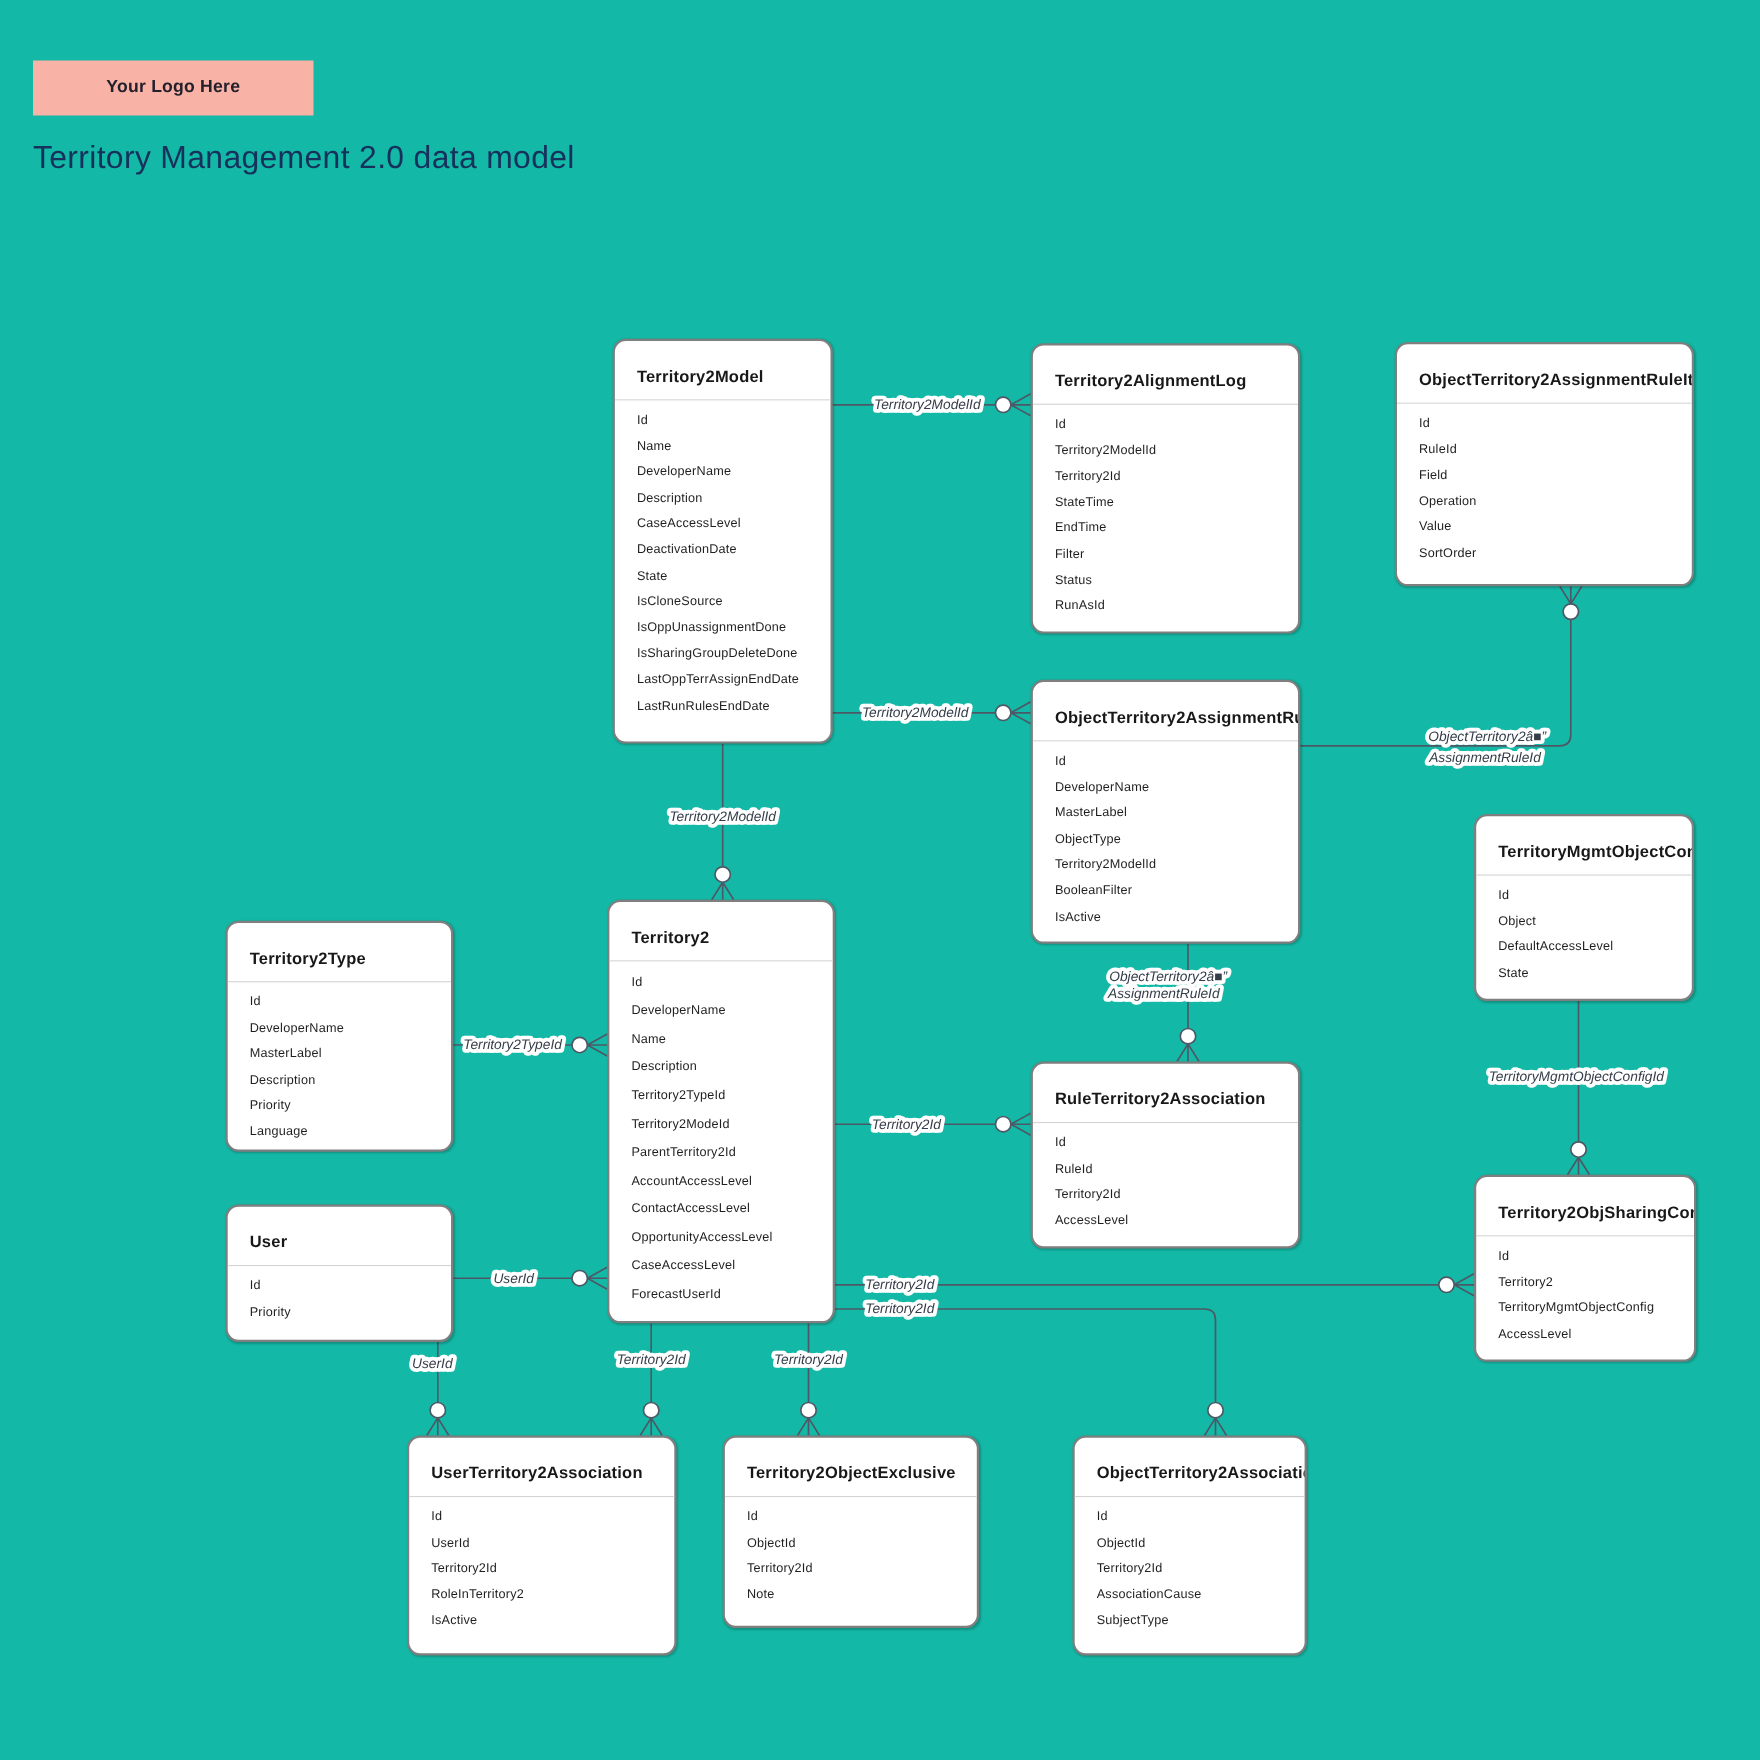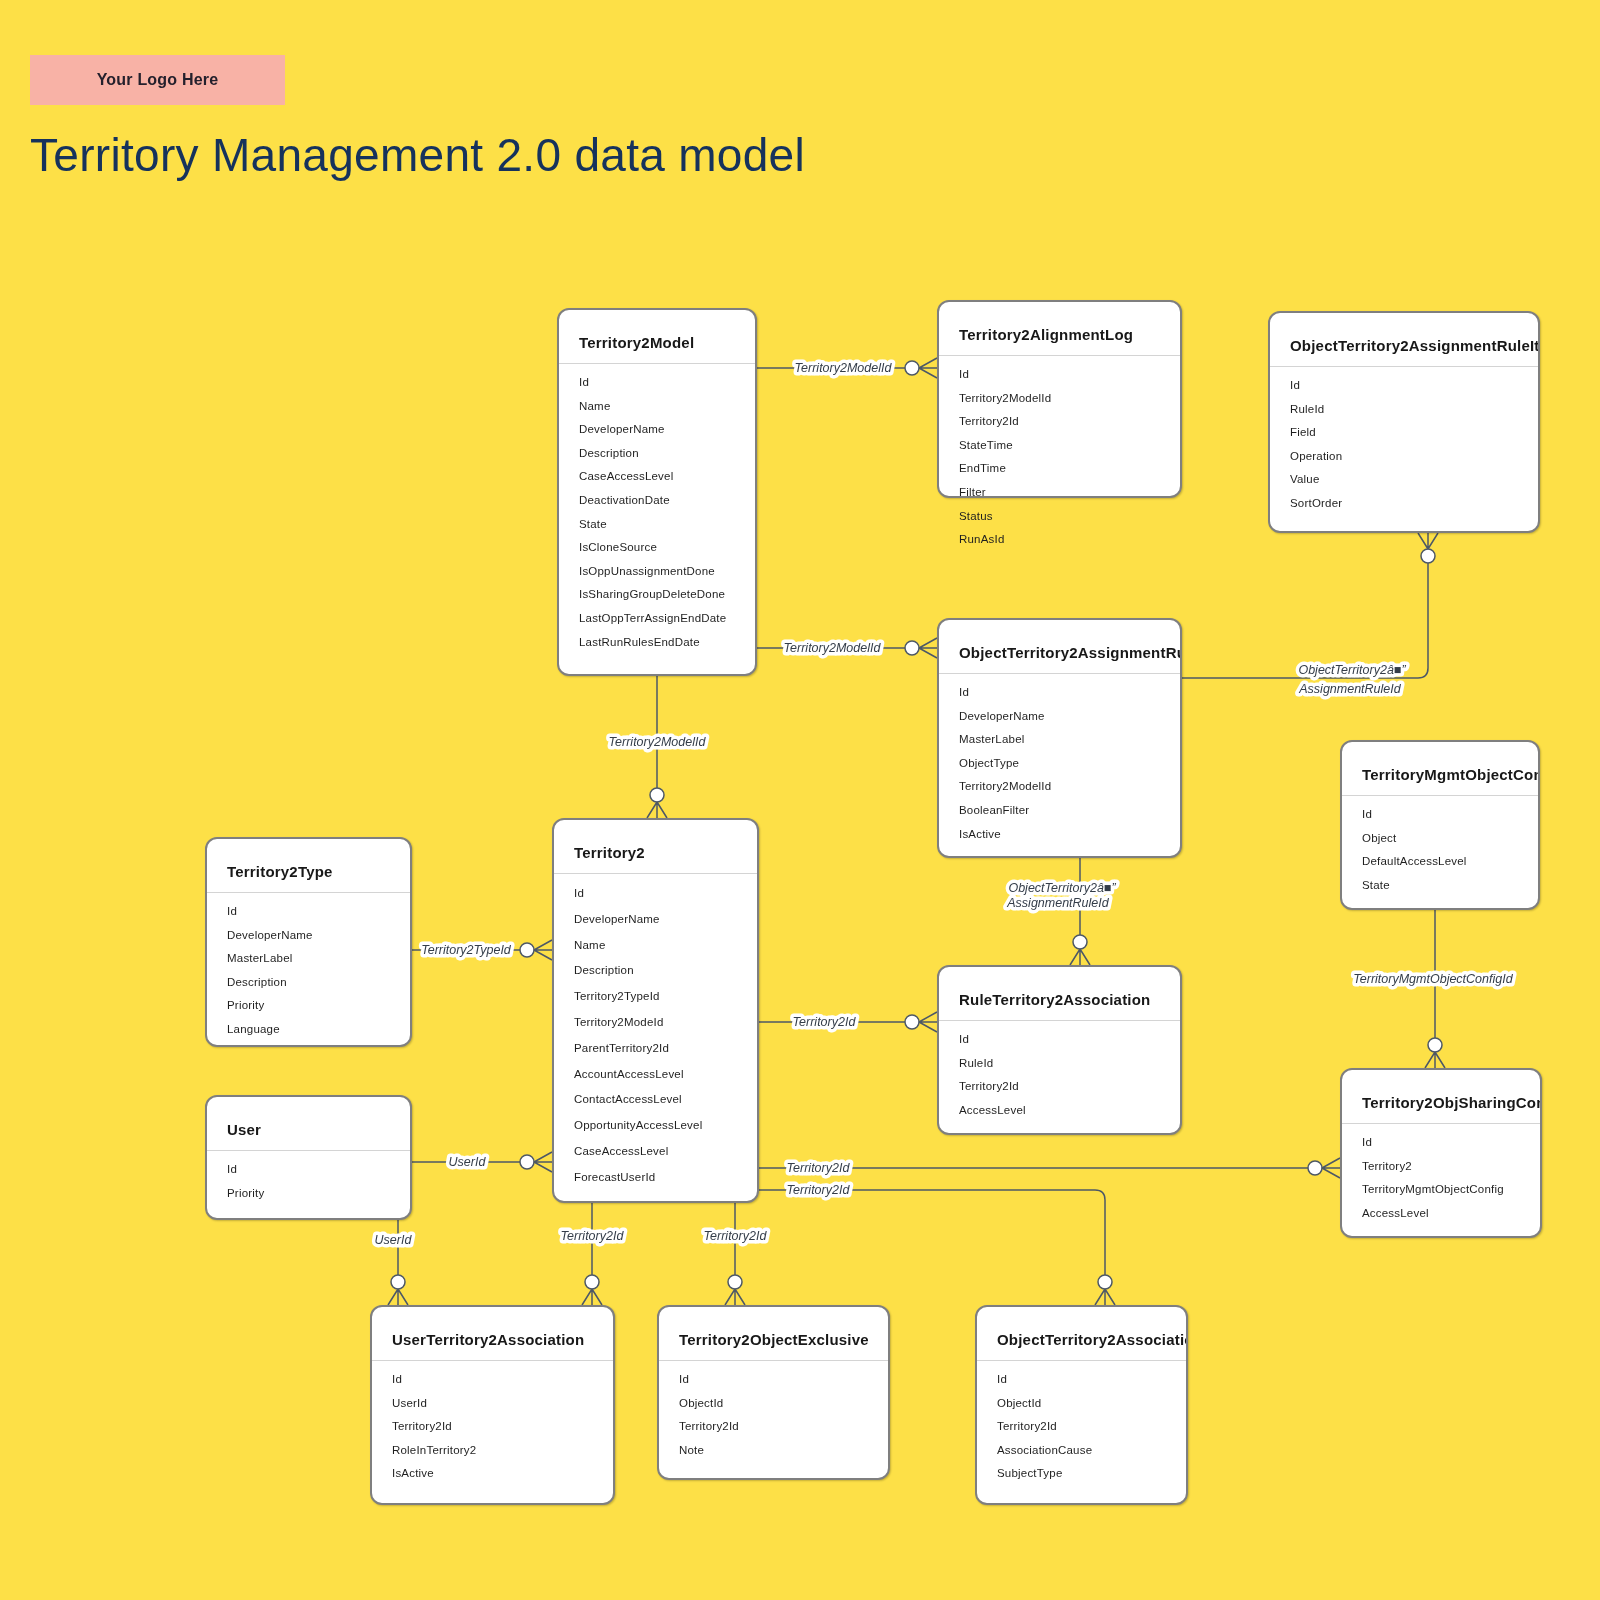--- a/index.html
+++ b/index.html
@@ -1,28 +1,28 @@
 <!DOCTYPE html>
 <html style="--logo_bg: #f8b2a6; --title: #16325c; --connector: #4d5866; --entity_border: #7f7f7f;"><head>
 <meta charset="utf-8">
 <style>
   html,body{margin:0;padding:0;background:#ffffff;}
   .canvas{
-    position:relative;width:1600px;height:1600px;background:#fde047;overflow:hidden;
+    position:relative;width:1600px;height:1600px;background:#14b8a6;overflow:hidden;
     font-family:"Liberation Sans",sans-serif;
   }
   .logo-box{
     position:absolute;left:30px;top:55px;width:255px;height:50px;
     background:var(--logo_bg,#f8b2a6);
     display:flex;align-items:center;justify-content:center;
   }
   .logo-box span{font-size:16px;font-weight:bold;color:#24202c;letter-spacing:.2px;}
   .page-title{
     position:absolute;left:30px;top:128px;margin:0;
-    font-size:46px;font-weight:400;color:var(--title,#16325c);letter-spacing:.3px;
+    font-size:29px;font-weight:400;color:var(--title,#16325c);letter-spacing:.3px;
   }
   svg.wires{position:absolute;left:0;top:0;}
   svg.wires path, svg.wires circle{stroke:var(--connector,#4d5866);stroke-width:1.5;fill:none;}
   svg.wires circle{fill:#ffffff;}
   svg.wires text{
     font-family:"Liberation Sans",sans-serif;font-style:italic;font-size:12.5px;
     fill:#343d49;stroke:#ffffff;stroke-width:7px;paint-order:stroke;stroke-linejoin:round;
     text-anchor:middle;
   }
   .entity{
@@ -170,21 +170,21 @@
         <div class="field">DeactivationDate</div>
         <div class="field">State</div>
         <div class="field">IsCloneSource</div>
         <div class="field">IsOppUnassignmentDone</div>
         <div class="field">IsSharingGroupDeleteDone</div>
         <div class="field">LastOppTerrAssignEndDate</div>
         <div class="field">LastRunRulesEndDate</div>
       </div>
   </div>
 
-  <div class="entity" style="left:937px;top:300px;width:245px;height:198px">
+  <div class="entity" style="left:937px;top:312px;width:245px;height:264px">
     <div class="entity-title">Territory2AlignmentLog</div>
     <div class="entity-divider"></div>
     <div class="entity-fields">
 
     <div class="field">Id</div>
         <div class="field">Territory2ModelId</div>
         <div class="field">Territory2Id</div>
         <div class="field">StateTime</div>
         <div class="field">EndTime</div>
         <div class="field">Filter</div>

